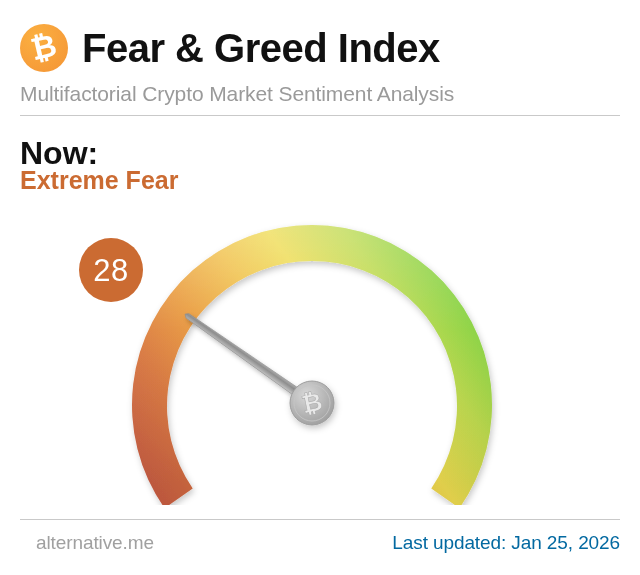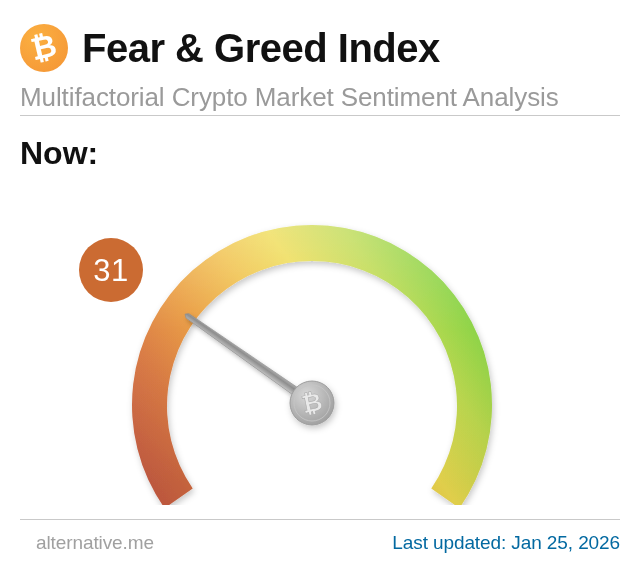--- a/index.html
+++ b/index.html
@@ -55,21 +55,21 @@
     color: #111111;
     letter-spacing: -0.5px;
     line-height: 1;
     white-space: nowrap;
   }
 
   .subtitle {
     position: absolute;
     left: 20px;
     top: 82px;
-    font-size: 26px;
+    font-size: 21px;
     color: #9a9a9a;
     letter-spacing: -0.1px;
     white-space: nowrap;
   }
 
   .divider {
     position: absolute;
     left: 20px;
     width: 600px;
     height: 1px;
@@ -169,20 +169,21 @@
       <span class="btc-glyph">₿</span>
     </div>
     <div class="title">Fear &amp; Greed Index</div>
   </div>
 
   <div class="subtitle">Multifactorial Crypto Market Sentiment Analysis</div>
 
   <div class="divider top"></div>
 
   <div class="now-label">Now:</div>
+  <div class="now-value">Extreme Fear</div>
 
   <div class="gauge-wrap">
     <svg class="gauge-svg" viewBox="0 0 640 310">
       <defs>
         <linearGradient id="arcGrad" gradientUnits="userSpaceOnUse" x1="150" y1="285" x2="478" y2="60">
           <stop offset="0" stop-color="#c95e42"></stop>
           <stop offset="0.16" stop-color="#d9773e"></stop>
           <stop offset="0.32" stop-color="#e99a3b"></stop>
           <stop offset="0.47" stop-color="#f0bf47"></stop>
           <stop offset="0.60" stop-color="#eedb50"></stop>
@@ -238,21 +239,21 @@
 
       <g filter="url(#softShadow)">
         <circle cx="312" cy="208" r="22" fill="url(#hubGrad)" stroke="#9c9c9c" stroke-width="1"></circle>
         <circle cx="312" cy="208" r="18" fill="none" stroke="#c6c6c6" stroke-width="1" opacity="0.85"></circle>
       </g>
       <text x="312" y="208" text-anchor="middle" dominant-baseline="central" font-family="DejaVu Sans, sans-serif" font-size="25" font-weight="bold" fill="#e9e9e9" stroke="#a6a6a6" stroke-width="0.5" transform="rotate(-12 312 208)">₿</text>
     </svg>
   </div>
 
   <div class="value-badge">
-    <span class="value-text">31</span>
+    <span class="value-text">28</span>
   </div>
 
   <div class="divider bottom"></div>
 
   <div class="footer-left">alternative.me</div>
   <div class="footer-right">Last updated: Jan 25, 2026</div>
 
 </div>
 
 </body></html>

